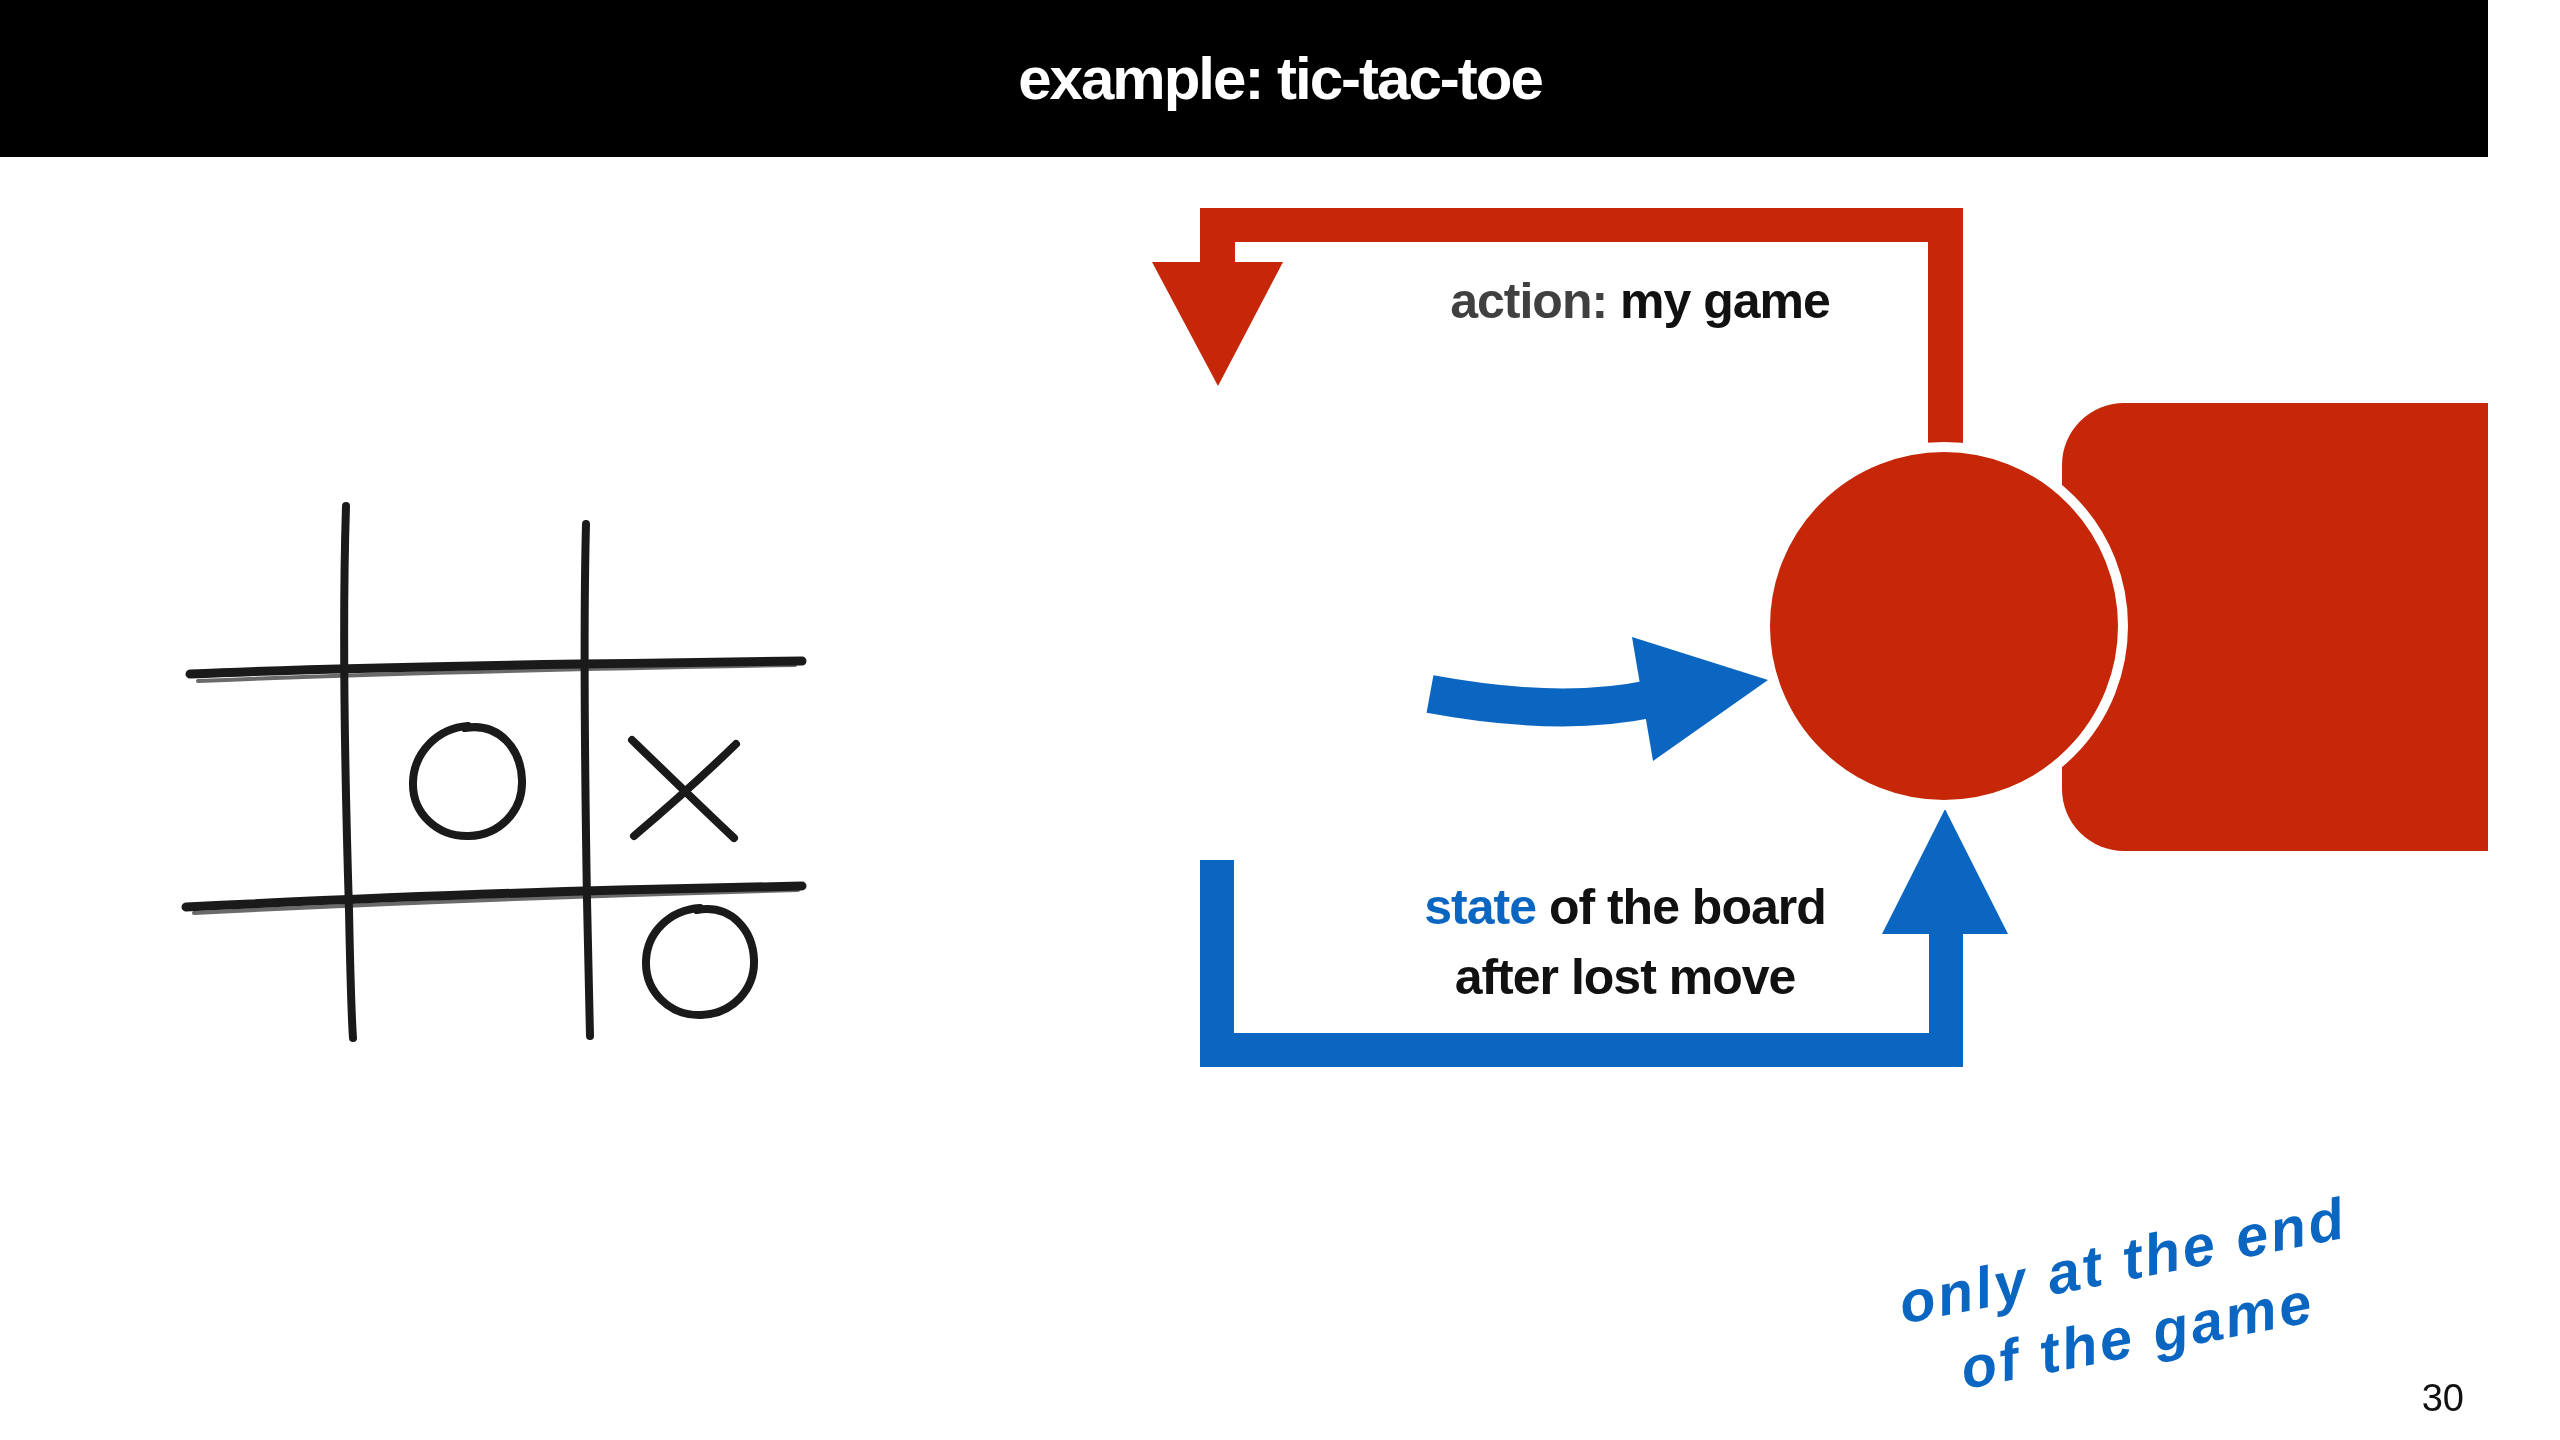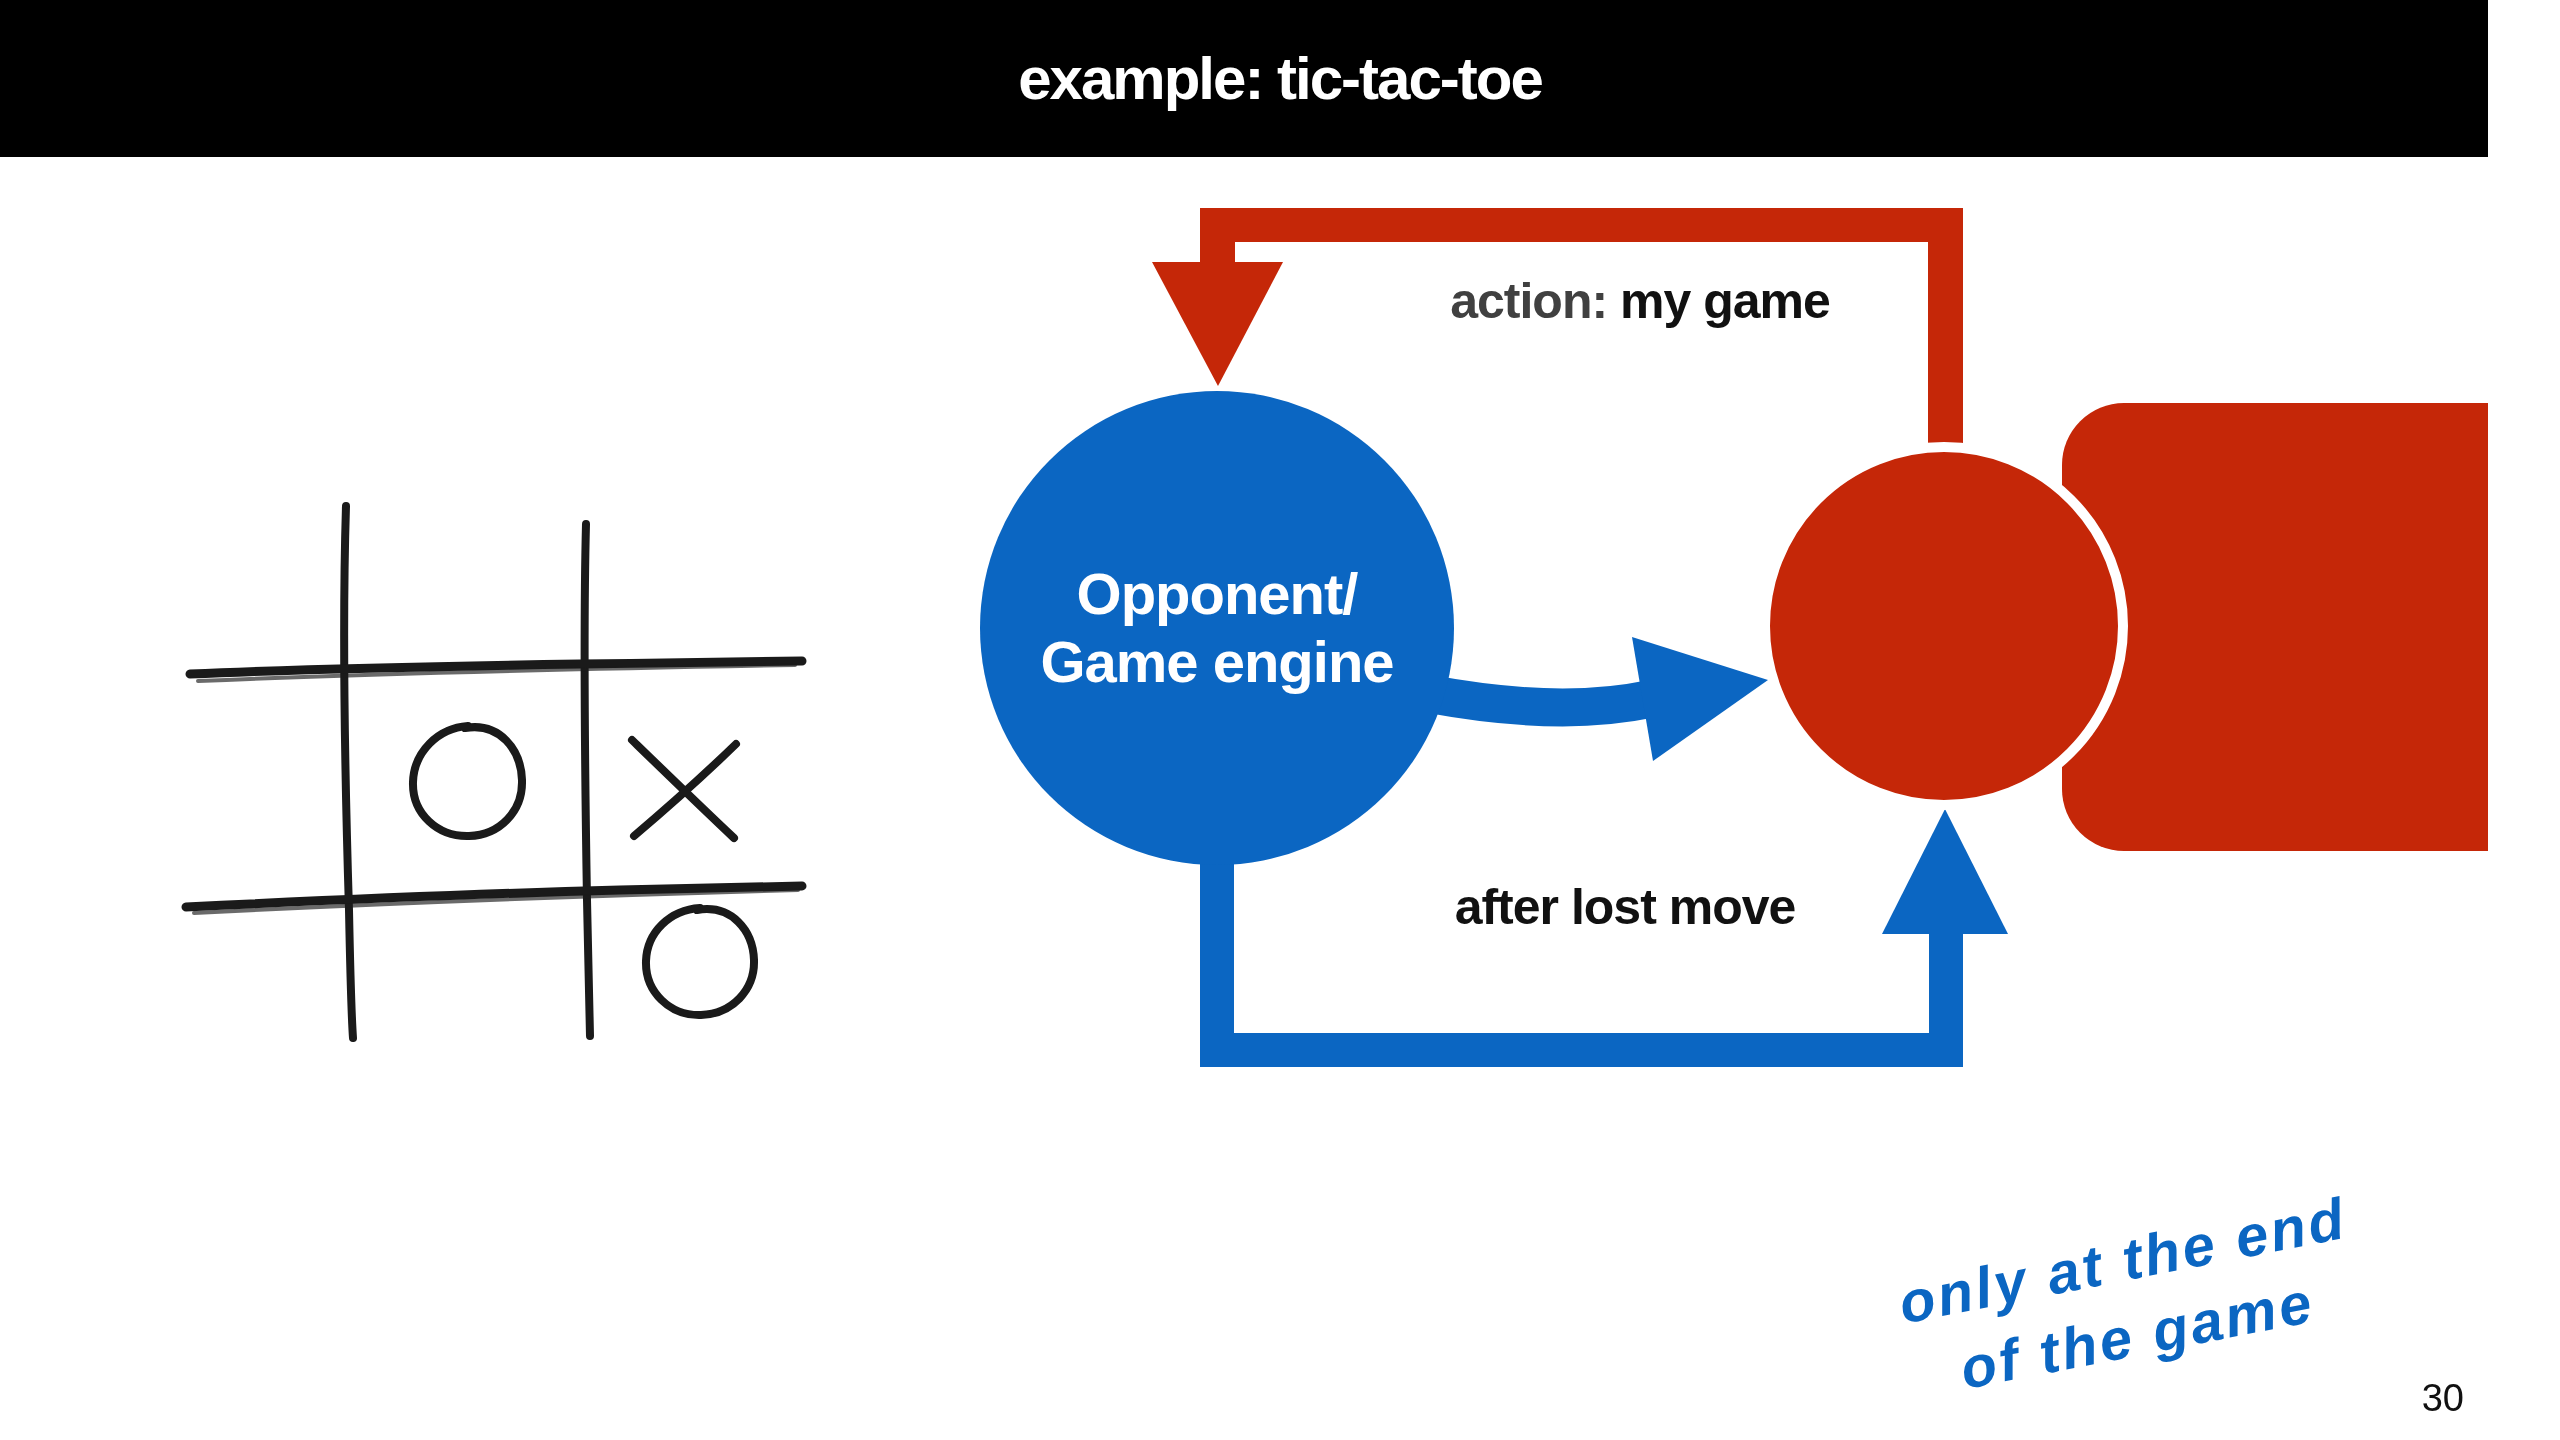--- a/index.html
+++ b/index.html
@@ -90,24 +90,20 @@
     <g>
       <path class="blue-stroke" d="M1430,694 Q1560,718 1650,699"></path>
       <polygon class="blue-fill" points="1632,637 1653,761 1768,680"></polygon>
     </g>
   </svg>
 
   <div class="red-rect"></div>
 
   <div class="red-circle"></div>
 
-  <div class="blue-circle">
-    <div class="circle-line">Opponent/</div>
-    <div class="circle-line">Game engine</div>
-  </div>
 
   <svg class="board-sketch" viewBox="0 0 700 590">
     <g>
       <path class="sketch-stroke w8" d="M196,26 C192,150 195,300 199,430 C200,480 201,530 203,558"></path>
       <path class="sketch-stroke w8" d="M436,44 C433,160 435,300 437,420 C438,470 439,520 440,556"></path>
       <path class="sketch-stroke w9" d="M40,194 C150,189 300,186 430,184 C510,183 600,182 652,181"></path>
       <path class="sketch-stroke w4" d="M48,201 C210,194 420,189 645,185"></path>
       <path class="sketch-stroke w9" d="M36,427 C160,421 320,414 470,410 C545,408 615,407 652,406"></path>
       <path class="sketch-stroke w4" d="M44,433 C220,424 430,416 648,410"></path>
     </g>
@@ -118,20 +114,24 @@
       <path class="sketch-stroke w8" d="M550,428 C520,430 497,452 496,481 C495,512 520,536 551,535 C582,534 605,510 604,480 C603,451 582,424 547,430"></path>
     </g>
   </svg>
 
   <div class="label action-label">
     <span class="accent-red">action:</span>
     <span>my game</span>
   </div>
 
   <div class="label state-label">
+    <div>
+      <span class="accent-blue">state</span>
+      <span>of the board</span>
+    </div>
     <div>after lost move</div>
   </div>
 
 
   <div class="annotation">
     <div>only at the end</div>
     <div>of the game</div>
   </div>
 
   <div class="page-number">30</div>

